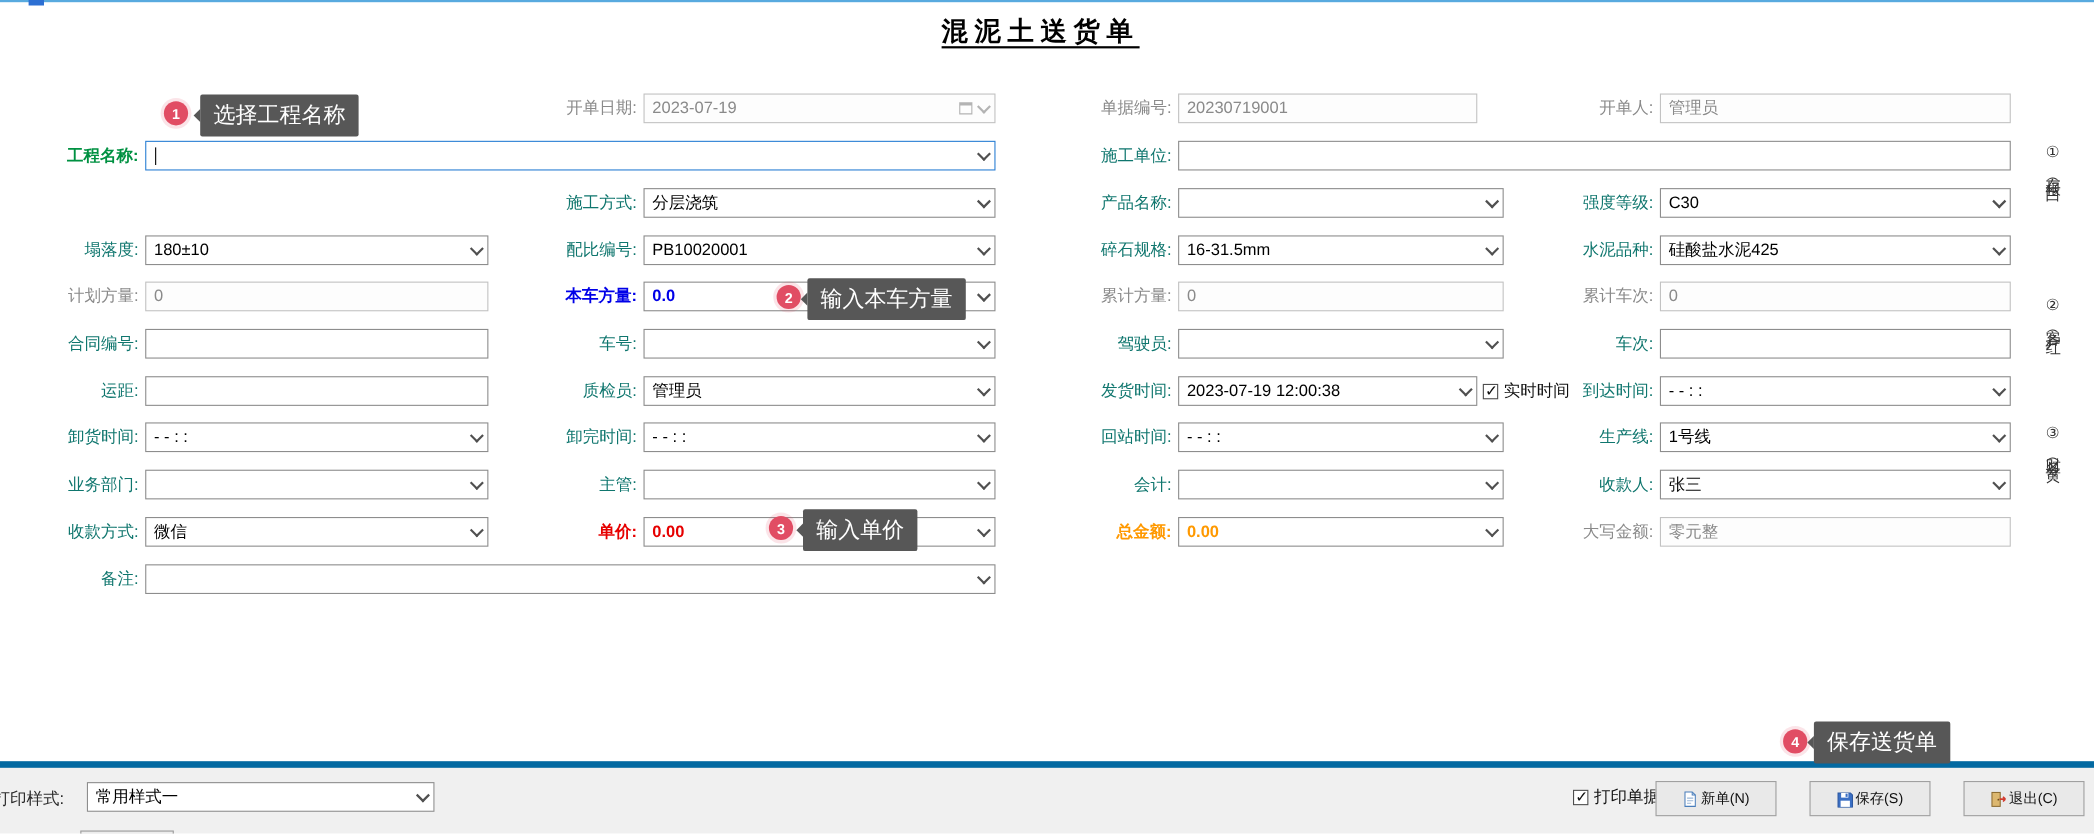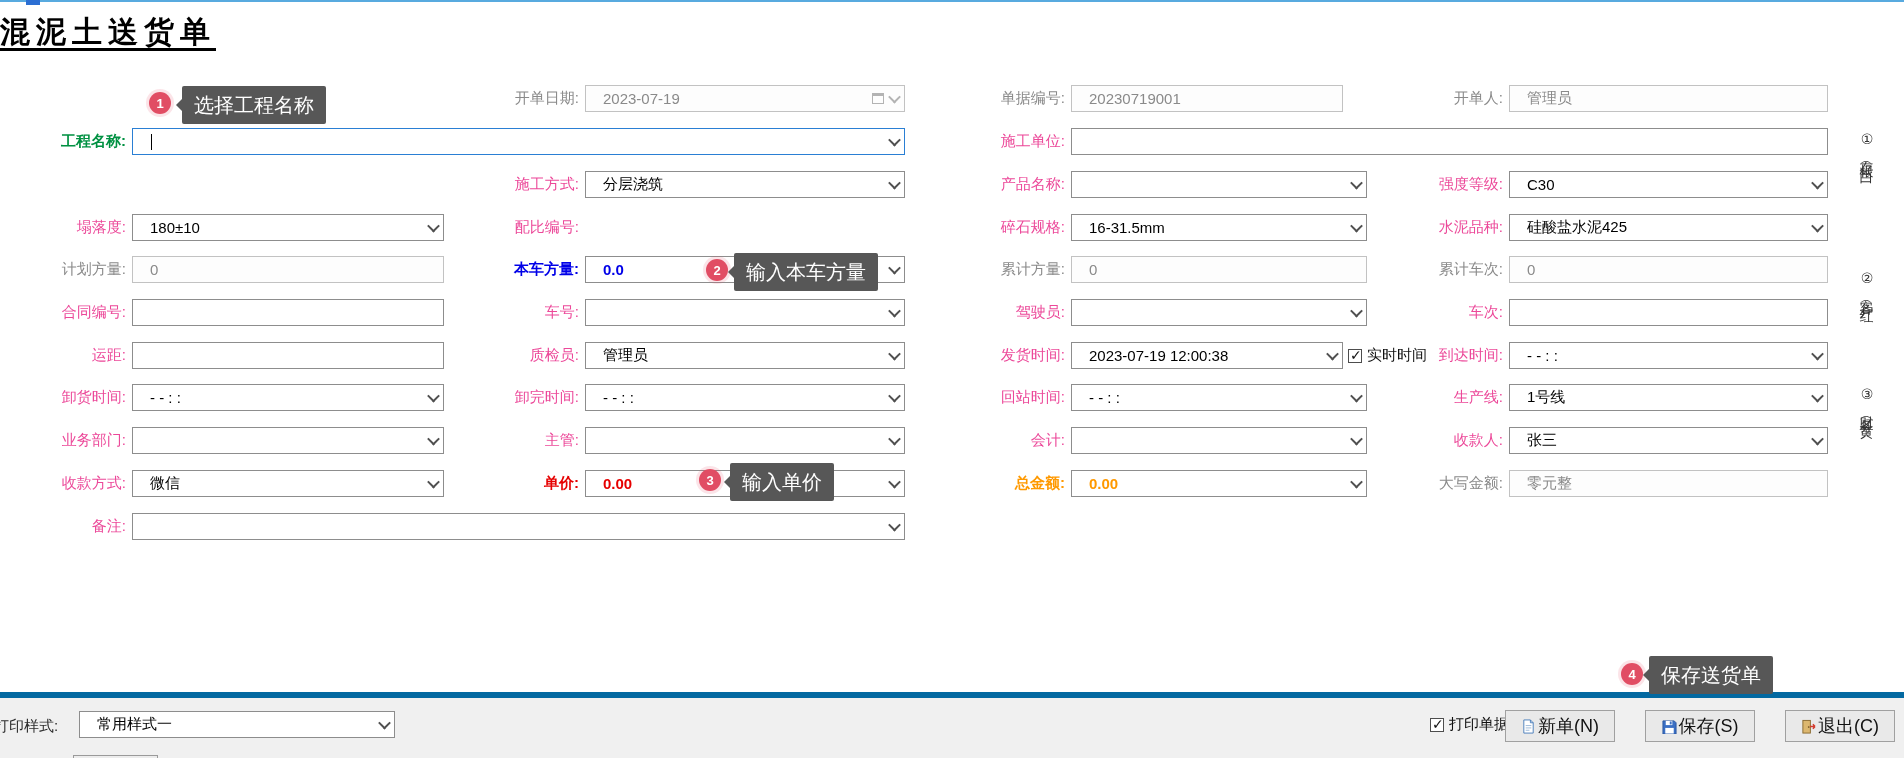--- a/index.html
+++ b/index.html
@@ -1,28 +1,28 @@
 <!DOCTYPE html>
 <html><head>
 <meta charset="utf-8">
 <style>
   html,body{margin:0;padding:0;background:#fff;}
   .screen{position:relative;width:1904px;height:758px;background:#fff;overflow:hidden;
           font-family:"Liberation Sans","DejaVu Sans",sans-serif;}
   .topline{position:absolute;top:0;left:0;width:1904px;height:2px;background:#58aadf;}
   .topsquare{position:absolute;top:0;left:26px;width:14px;height:5px;background:#2c6fd3;}
-  .title{position:absolute;top:12px;left:0;width:1892px;
-         font-family:"DejaVu Serif","Liberation Serif",serif;font-size:30px;font-weight:bold;
+  .title{position:absolute;top:12px;left:0;width:1892px;text-align:center;
+         font-family:"DejaVu Serif","Liberation Serif",serif;font-size:24px;font-weight:bold;
          letter-spacing:6px;color:#000;text-decoration:underline;text-underline-offset:6px;}
 
   .field{position:absolute;display:flex;align-items:center;height:27px;}
   .lbl{width:124px;text-align:right;padding-right:6px;box-sizing:border-box;font-size:15px;
-       color:#ec4899;white-space:nowrap;flex:none;}
+       color:#0f766e;white-space:nowrap;flex:none;}
   .ctl{height:27px;box-sizing:border-box;border:1px solid #8d8d8d;background:#fff;display:flex;
-       align-items:center;padding:0 1px 0 17px;font-size:15px;color:#000;flex:none;}
+       align-items:center;padding:0 1px 0 7px;font-size:15px;color:#000;flex:none;}
   .val{flex:1;white-space:nowrap;overflow:hidden;}
   .arrow{flex:none;width:17px;height:100%;display:flex;align-items:center;justify-content:center;}
   .arrow i{display:block;width:7px;height:7px;border-right:2px solid #505050;
            border-bottom:2px solid #505050;transform:rotate(45deg) translate(-1px,-1px);}
   .arrow.adis i{border-color:#b3b3b3;}
   .c1{left:8px;}  .c2{left:461px;} .c3{left:947px;} .c4{left:1385px;}
   .c1 .ctl{width:312px;} .c2 .ctl{width:320px;} .c3 .ctl{width:296px;} .c4 .ctl{width:319px;}
   .w1 .ctl{width:773px;} .w3 .ctl{width:757px;} .n3 .ctl{width:272px;}
   .dis{border-color:#c2c2c2;background:#fdfdfd;}
   .dis .val{color:#8a8a8a;}
@@ -58,21 +58,21 @@
   .copylbl{position:absolute;writing-mode:vertical-rl;font-size:14px;letter-spacing:3px;
            color:#333;left:1858px;}
 
   .bottombar{position:absolute;left:0;top:692px;width:1904px;height:66px;background:#f0f0f0;
              border-top:6px solid #0369a1;box-sizing:border-box;}
   .pslabel{position:absolute;left:-6px;top:19px;font-size:15px;color:#2b2b2b;white-space:nowrap;}
   .psc{position:absolute;left:79px;top:13px;width:316px;}
   .bb-cb{left:1398px;top:13px;padding-left:32px;}
   .btn{position:absolute;top:12px;width:110px;height:32px;background:#e9e9e9;
        border:1px solid #a0a0a0;box-sizing:border-box;display:flex;align-items:center;
-       justify-content:center;gap:2px;font-size:18px;color:#111;cursor:default;}
+       justify-content:center;gap:2px;font-size:13px;color:#111;cursor:default;}
   #btn-new{left:1505px;} #btn-save{left:1645px;} #btn-exit{left:1785px;}
   .partial{position:absolute;left:73px;top:57px;width:85px;height:12px;background:#ececec;
            border:1px solid #9a9a9a;box-sizing:border-box;}
 </style>
 </head>
 <body>
 
 <div class="screen">
   <div class="topline"></div>
   <div class="topsquare"></div>
@@ -150,20 +150,26 @@
     <span class="lbl">塌落度:</span>
     <div class="ctl">
       <span class="val">180±10</span>
       <span class="arrow">
           <i></i>
         </span>
     </div>
   </div>
   <div class="field c2" style="top:214px">
     <span class="lbl">配比编号:</span>
+    <div class="ctl">
+      <span class="val">PB10020001</span>
+      <span class="arrow">
+          <i></i>
+        </span>
+    </div>
   </div>
   <div class="field c3" style="top:214px">
     <span class="lbl">碎石规格:</span>
     <div class="ctl">
       <span class="val">16-31.5mm</span>
       <span class="arrow">
           <i></i>
         </span>
     </div>
   </div>

